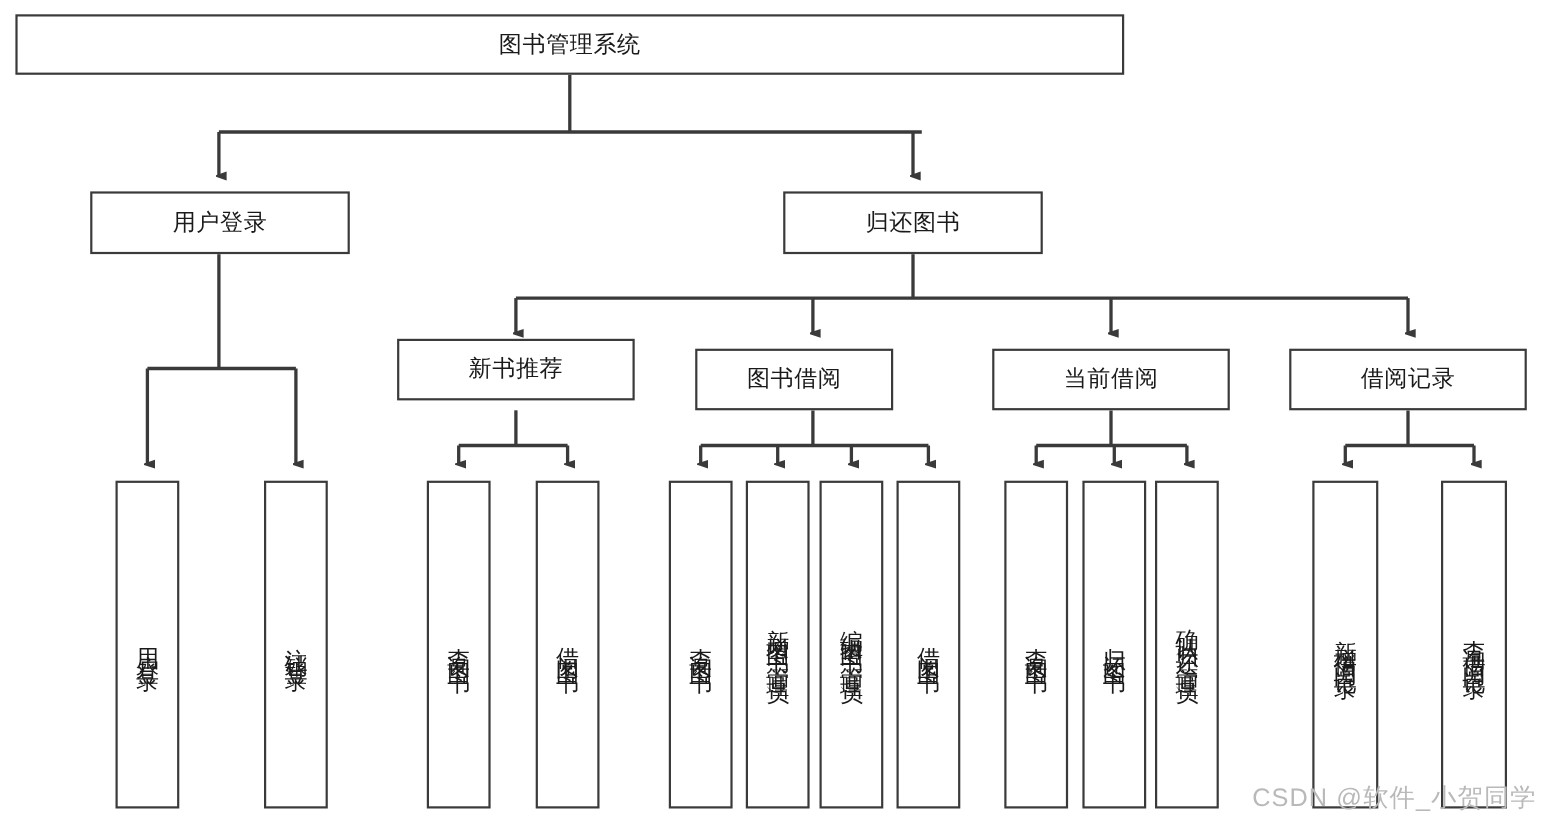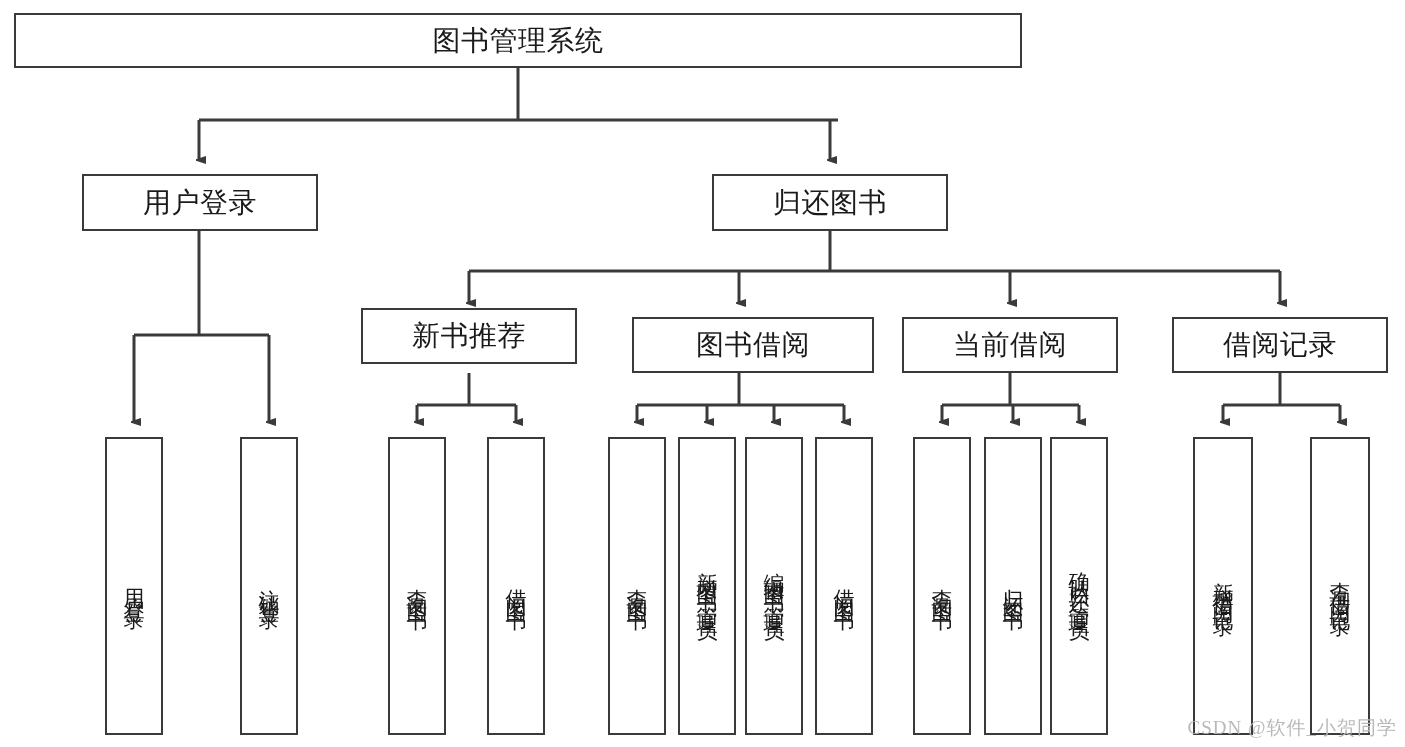--- a/index.html
+++ b/index.html
@@ -21,21 +21,21 @@
     position: absolute;
     box-sizing: border-box;
     background: #ffffff;
     border: 2px solid #3a3a3a;
     display: flex;
     align-items: center;
     justify-content: center;
     color: #1a1a1a;
   }
   .node.horiz {
-    font-size: 28px;
+    font-size: 21px;
     letter-spacing: 0.5px;
     line-height: 1.2;
   }
   .node.vert {
     writing-mode: vertical-rl;
     text-orientation: upright;
     font-size: 21px;
     letter-spacing: 7px;
     line-height: 1.05;
     padding-top: 4px;
@@ -51,25 +51,25 @@
     left: 0;
     top: 0;
     width: 1405px;
     height: 747px;
     pointer-events: none;
   }
   .watermark {
     position: absolute;
     right: 8px;
     bottom: 6px;
-    font-size: 19px;
+    font-size: 23px;
     color: #b9b9b9;
     letter-spacing: 1px;
     white-space: nowrap;
-    font-family: Liberation Serif, serif;
+    font-family: Liberation Sans, sans-serif;
   }
 </style>
 </head>
 <body>
 
 <div id="canvas">
 
   <svg class="wires" viewBox="0 0 1405 747" xmlns="http://www.w3.org/2000/svg">
     <defs>
       <marker id="arrow" markerWidth="10" markerHeight="10" refX="5" refY="7" orient="auto" markerUnits="userSpaceOnUse">
@@ -127,21 +127,21 @@
   <div class="node horiz" style="left:82px; top:174px; width:236px; height:57px;">
     <span>用户登录</span>
   </div>
   <div class="node horiz" style="left:712px; top:174px; width:236px; height:57px;">
     <span>归还图书</span>
   </div>
 
   <div class="node horiz" style="left:361px; top:308px; width:216px; height:56px;">
     <span>新书推荐</span>
   </div>
-  <div class="node horiz" style="left:632px; top:317px; width:242px; height:56px;">
+  <div class="node horiz" style="left:632px; top:317px; width:180px; height:56px;">
     <span>图书借阅</span>
   </div>
   <div class="node horiz" style="left:902px; top:317px; width:216px; height:56px;">
     <span>当前借阅</span>
   </div>
   <div class="node horiz" style="left:1172px; top:317px; width:216px; height:56px;">
     <span>借阅记录</span>
   </div>
 
   <div class="node vert" style="left:105px; top:437px; width:58px; height:298px;">

